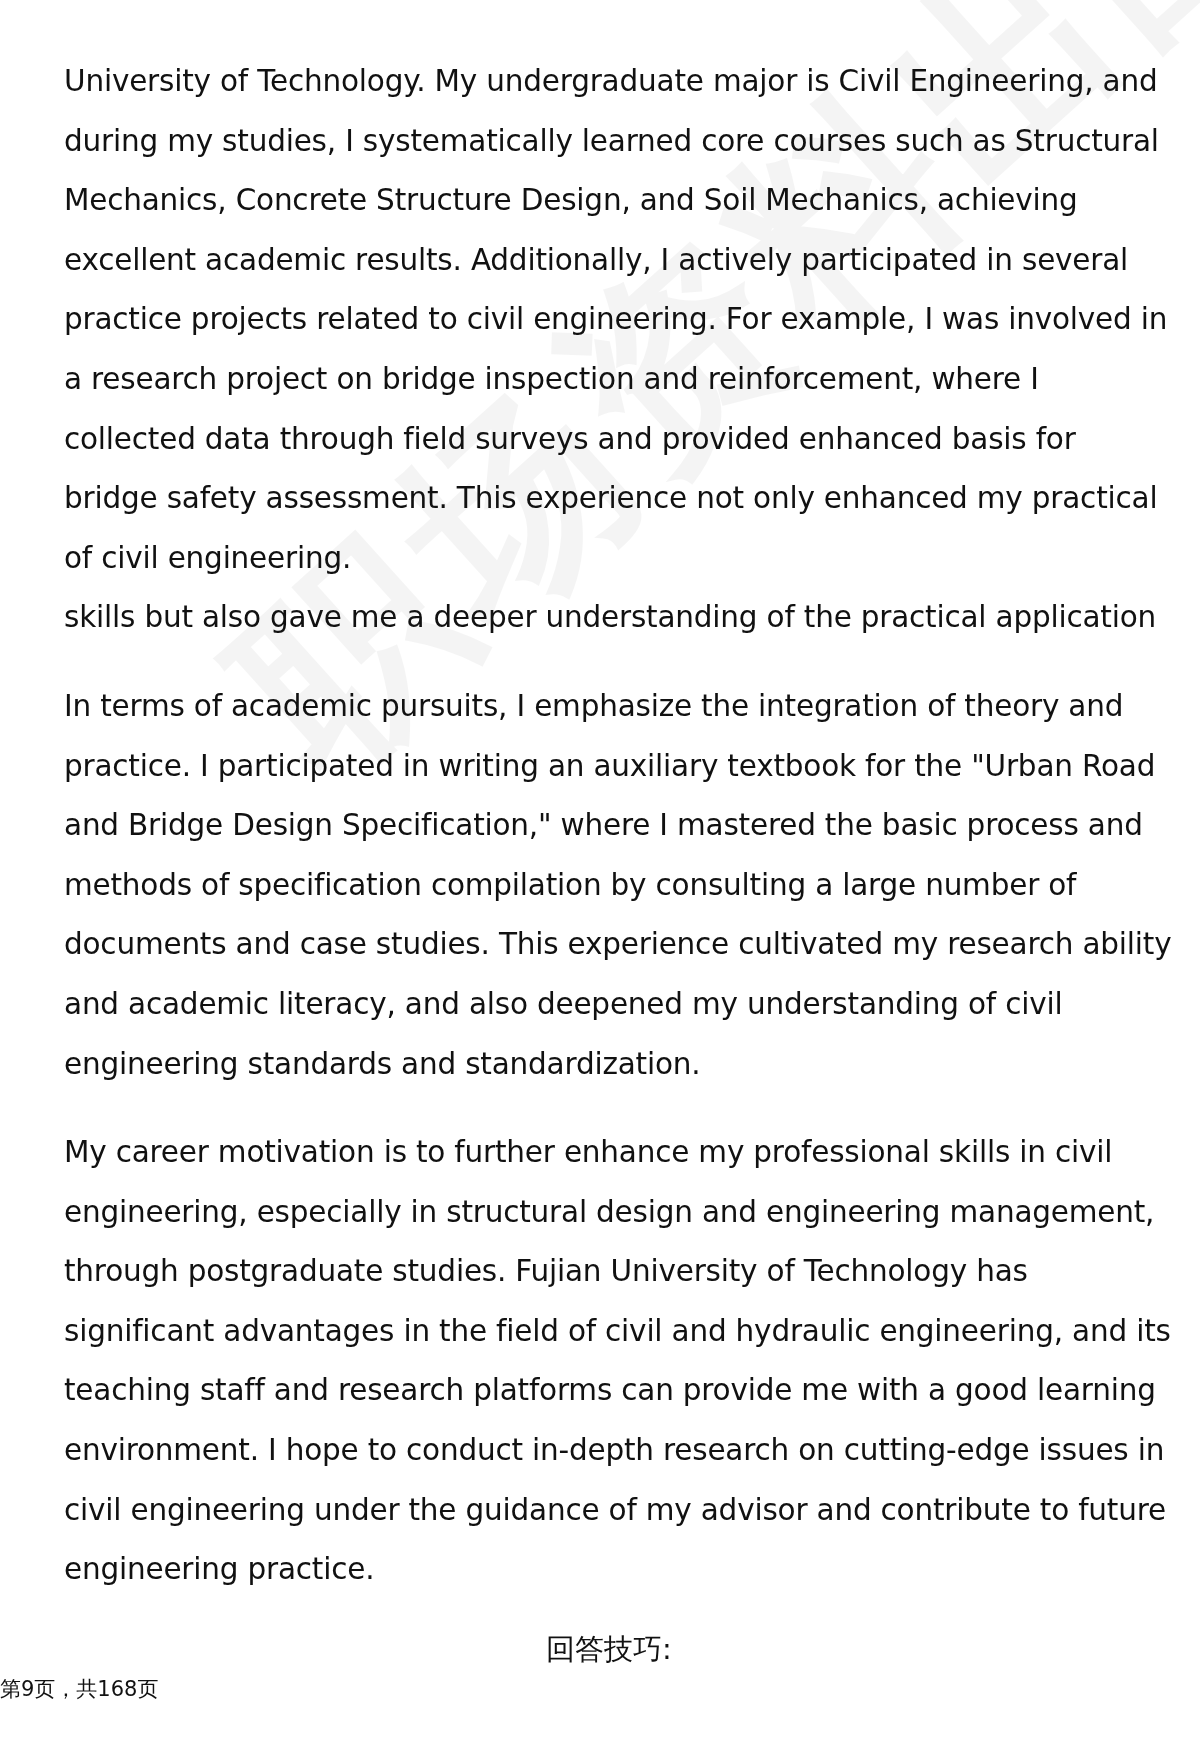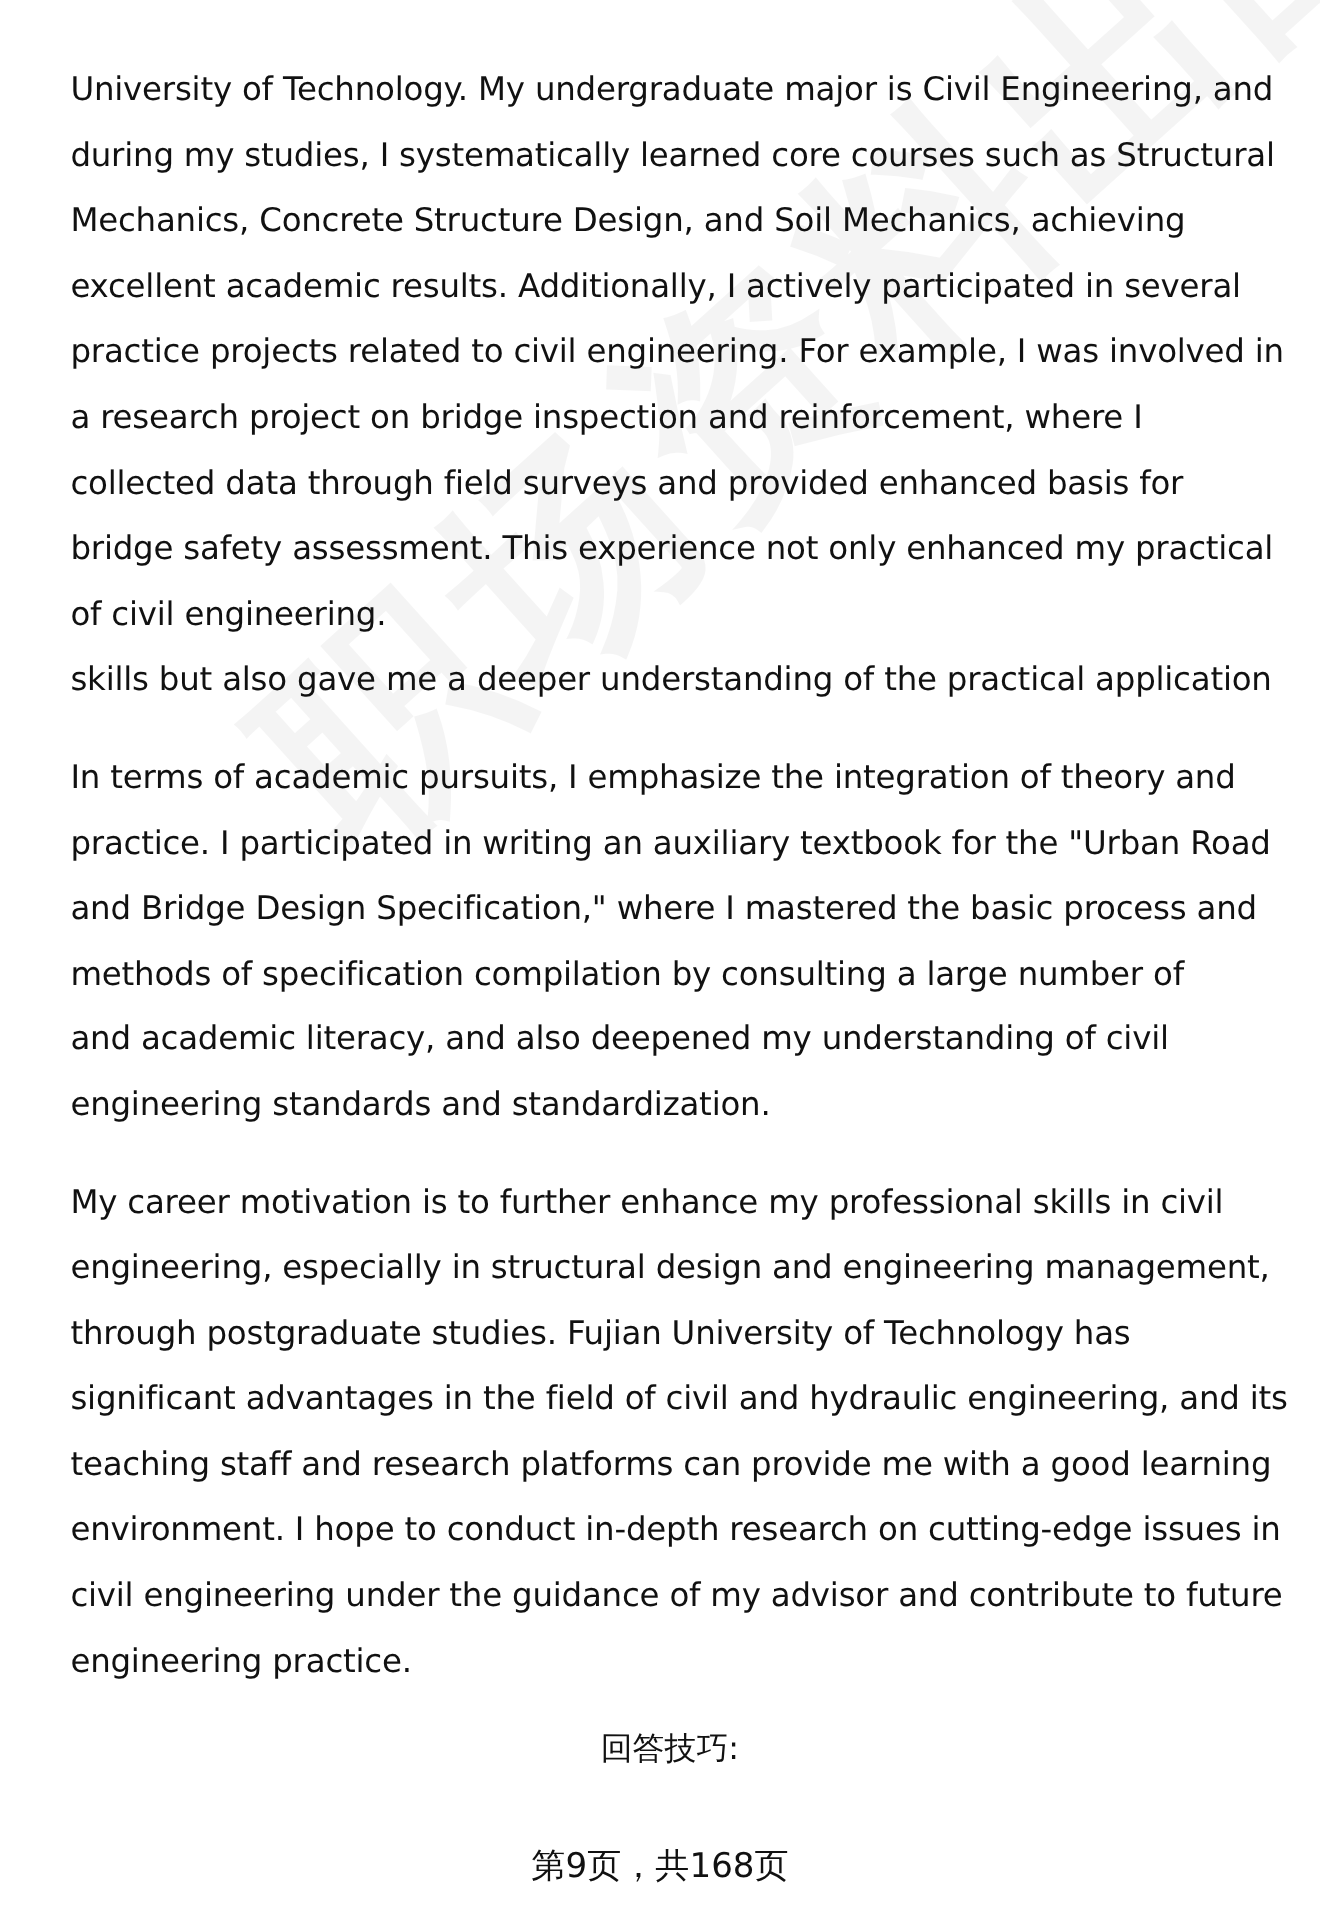--- a/index.html
+++ b/index.html
@@ -7,22 +7,22 @@
       font-family: "DejaVu Sans", "Liberation Sans", sans-serif; color: #111; }
     .page { position: absolute; left: 0; top: 0; width: 1200px; height: 1755px; }
     .watermark { position: absolute; left: 180px; top: 620px; width: 1000px;
       font-size: 210px; font-weight: bold; color: rgba(0,0,0,0.045);
       transform: rotate(-42deg); transform-origin: left top; white-space: nowrap;
       letter-spacing: 10px; pointer-events: none; user-select: none; }
     .content { position: absolute; left: 64px; top: 52px; width: 1090px; }
     .para { font-size: 29.5px; line-height: 59.6px; margin: 0 0 29px 0; letter-spacing: -0.2px; }
     .line { display: block; white-space: nowrap; }
     .tips { font-size: 29px; margin-top: 22px; line-height: 40px; text-align: center; }
-    .footer { position: absolute; left: 0; width: 1200px; top: 1675px; text-align: center;
-      font-size: 31px; }
+    .footer { position: absolute; left: 0; width: 1200px; top: 1675px; 
+      font-size: 21px; }
   </style>
 </head>
 <body>
 
 <div class="page">
   <div class="watermark">职场资料出品</div>
 
   <div class="content">
     <p class="para">
       <span class="line">University of Technology. My undergraduate major is Civil Engineering, and</span>
@@ -34,20 +34,21 @@
       <span class="line">collected data through field surveys and provided enhanced basis for</span>
       <span class="line">bridge safety assessment. This experience not only enhanced my practical</span>
       <span class="line">of civil engineering.</span>
       <span class="line">skills but also gave me a deeper understanding of the practical application</span>
     </p>
     <p class="para">
       <span class="line">In terms of academic pursuits, I emphasize the integration of theory and</span>
       <span class="line">practice. I participated in writing an auxiliary textbook for the "Urban Road</span>
       <span class="line">and Bridge Design Specification," where I mastered the basic process and</span>
       <span class="line">methods of specification compilation by consulting a large number of</span>
+      <span class="line">documents and case studies. This experience cultivated my research ability</span>
       <span class="line">and academic literacy, and also deepened my understanding of civil</span>
       <span class="line">engineering standards and standardization.</span>
     </p>
     <p class="para">
       <span class="line">My career motivation is to further enhance my professional skills in civil</span>
       <span class="line">engineering, especially in structural design and engineering management,</span>
       <span class="line">through postgraduate studies. Fujian University of Technology has</span>
       <span class="line">significant advantages in the field of civil and hydraulic engineering, and its</span>
       <span class="line">teaching staff and research platforms can provide me with a good learning</span>
       <span class="line">environment. I hope to conduct in-depth research on cutting-edge issues in</span>

